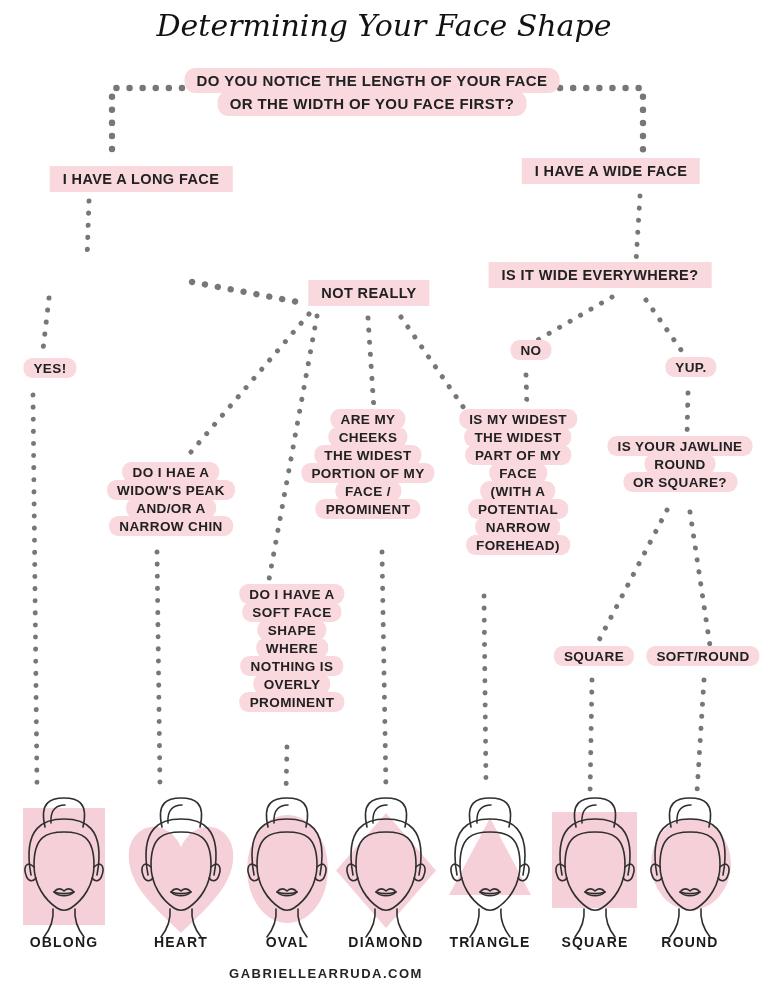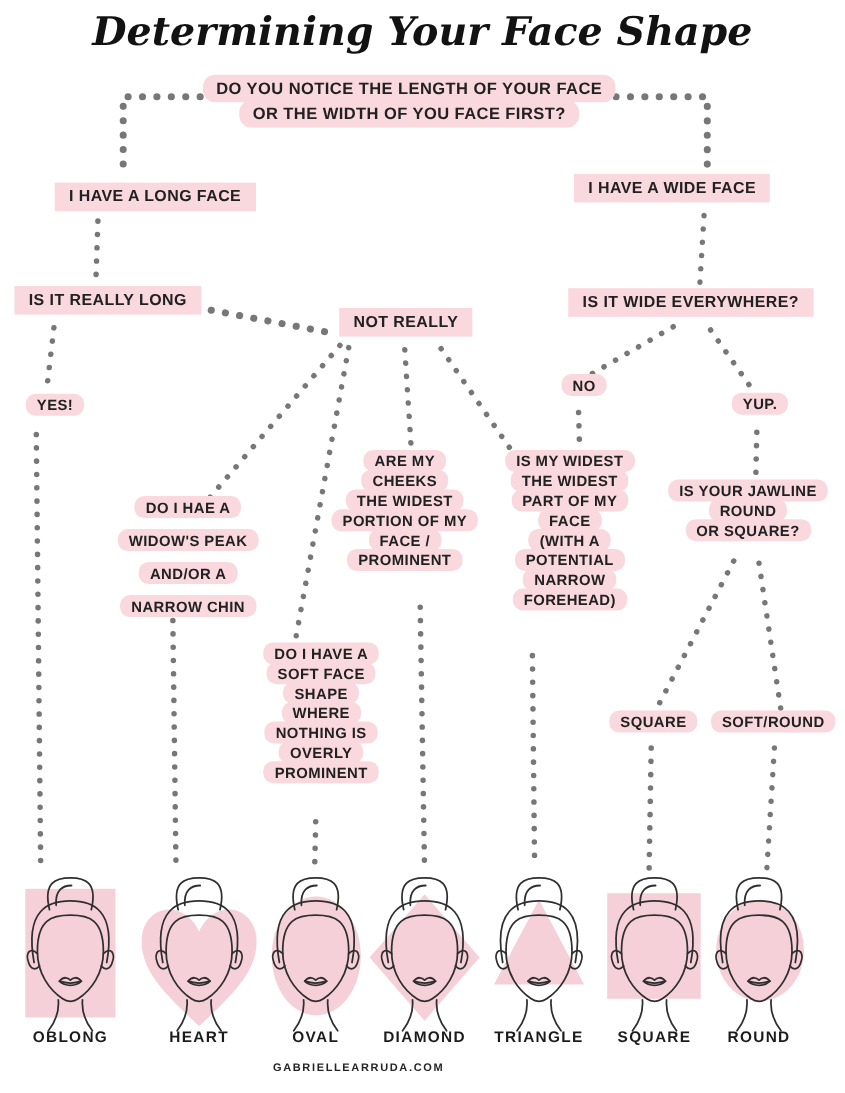--- a/index.html
+++ b/index.html
@@ -10,21 +10,21 @@
   }
   html,body{margin:0;padding:0;background:#ffffff;}
   .page{
     position:relative;width:768px;height:994px;overflow:hidden;
     background:#ffffff;font-family:"Liberation Sans","DejaVu Sans",sans-serif;
     color:var(--ink);
   }
   .title{
     position:absolute;top:8px;left:0;width:768px;text-align:center;
     font-family:"DejaVu Serif","Liberation Serif",serif;
-    font-style:italic;font-weight:700;font-size:36px;color:#121212;
+    font-style:italic;font-weight:400;font-size:30px;color:#121212;
     letter-spacing:0px;margin:0;
   }
   .connectors{position:absolute;left:0;top:0;width:768px;height:994px;}
   .dots{fill:none;stroke:var(--dot);stroke-width:5;stroke-linecap:round;stroke-dasharray:0.1 12;}
   .dots-lg{stroke-width:6.4;stroke-dasharray:0.1 13;}
   .node{
     position:absolute;display:flex;flex-direction:column;align-items:center;
     transform:translateX(-50%);font-weight:bold;font-size:13.5px;
     letter-spacing:.4px;text-align:center;
   }
@@ -38,21 +38,21 @@
   .node-mid .nl{padding:5px 13px;border-radius:0;}
   .face{position:absolute;top:793px;width:114px;height:165px;}
   .face svg{display:block;}
   .face-label{
     position:absolute;top:141px;left:0;width:114px;text-align:center;
     font-weight:bold;font-size:14px;letter-spacing:1.2px;color:#1b1b1b;
     white-space:nowrap;
   }
   .footer{
     position:absolute;top:966px;left:0;width:652px;text-align:center;
-    font-weight:bold;font-size:10px;letter-spacing:1.5px;color:#242424;
+    font-weight:bold;font-size:13px;letter-spacing:1.5px;color:#242424;
   }
 </style>
 </head>
 <body>
 
 <div class="page">
 
   <h1 class="title">Determining Your Face Shape</h1>
 
   <svg class="connectors" viewBox="0 0 768 994" xmlns="http://www.w3.org/2000/svg">
@@ -84,39 +84,36 @@
   <div class="node node-main" style="left:372px;top:70px;">
       <span class="nl">DO YOU NOTICE THE LENGTH OF YOUR FACE</span>
       <span class="nl">OR THE WIDTH OF YOU FACE FIRST?</span>
     </div>
   <div class="node node-mid" style="left:141px;top:168px;">
       <span class="nl">I HAVE A LONG FACE</span>
     </div>
   <div class="node node-mid" style="left:611px;top:160px;">
       <span class="nl">I HAVE A WIDE FACE</span>
     </div>
-  <div class="node node-mid" style="left:98px;top:262px;">
-      <span class="nl">IS IT REALLY LONG</span>
-    </div>
-  <div class="node node-mid" style="left:628px;top:264px;">
+  <div class="node node-mid" style="left:600px;top:264px;">
       <span class="nl">IS IT WIDE EVERYWHERE?</span>
     </div>
   <div class="node node-mid" style="left:369px;top:282px;">
       <span class="nl">NOT REALLY</span>
     </div>
   <div class="node" style="left:50px;top:360px;">
       <span class="nl">YES!</span>
     </div>
   <div class="node" style="left:531px;top:342px;">
       <span class="nl">NO</span>
     </div>
   <div class="node" style="left:691px;top:359px;">
       <span class="nl">YUP.</span>
     </div>
-  <div class="node" style="left:171px;top:453px;gap:12px;">
+  <div class="node" style="left:171px;top:464px;">
       <span class="nl">DO I HAE A</span>
       <span class="nl">WIDOW'S PEAK</span>
       <span class="nl">AND/OR A</span>
       <span class="nl">NARROW CHIN</span>
     </div>
   <div class="node" style="left:368px;top:411px;">
       <span class="nl">ARE MY</span>
       <span class="nl">CHEEKS</span>
       <span class="nl">THE WIDEST</span>
       <span class="nl">PORTION OF MY</span>

